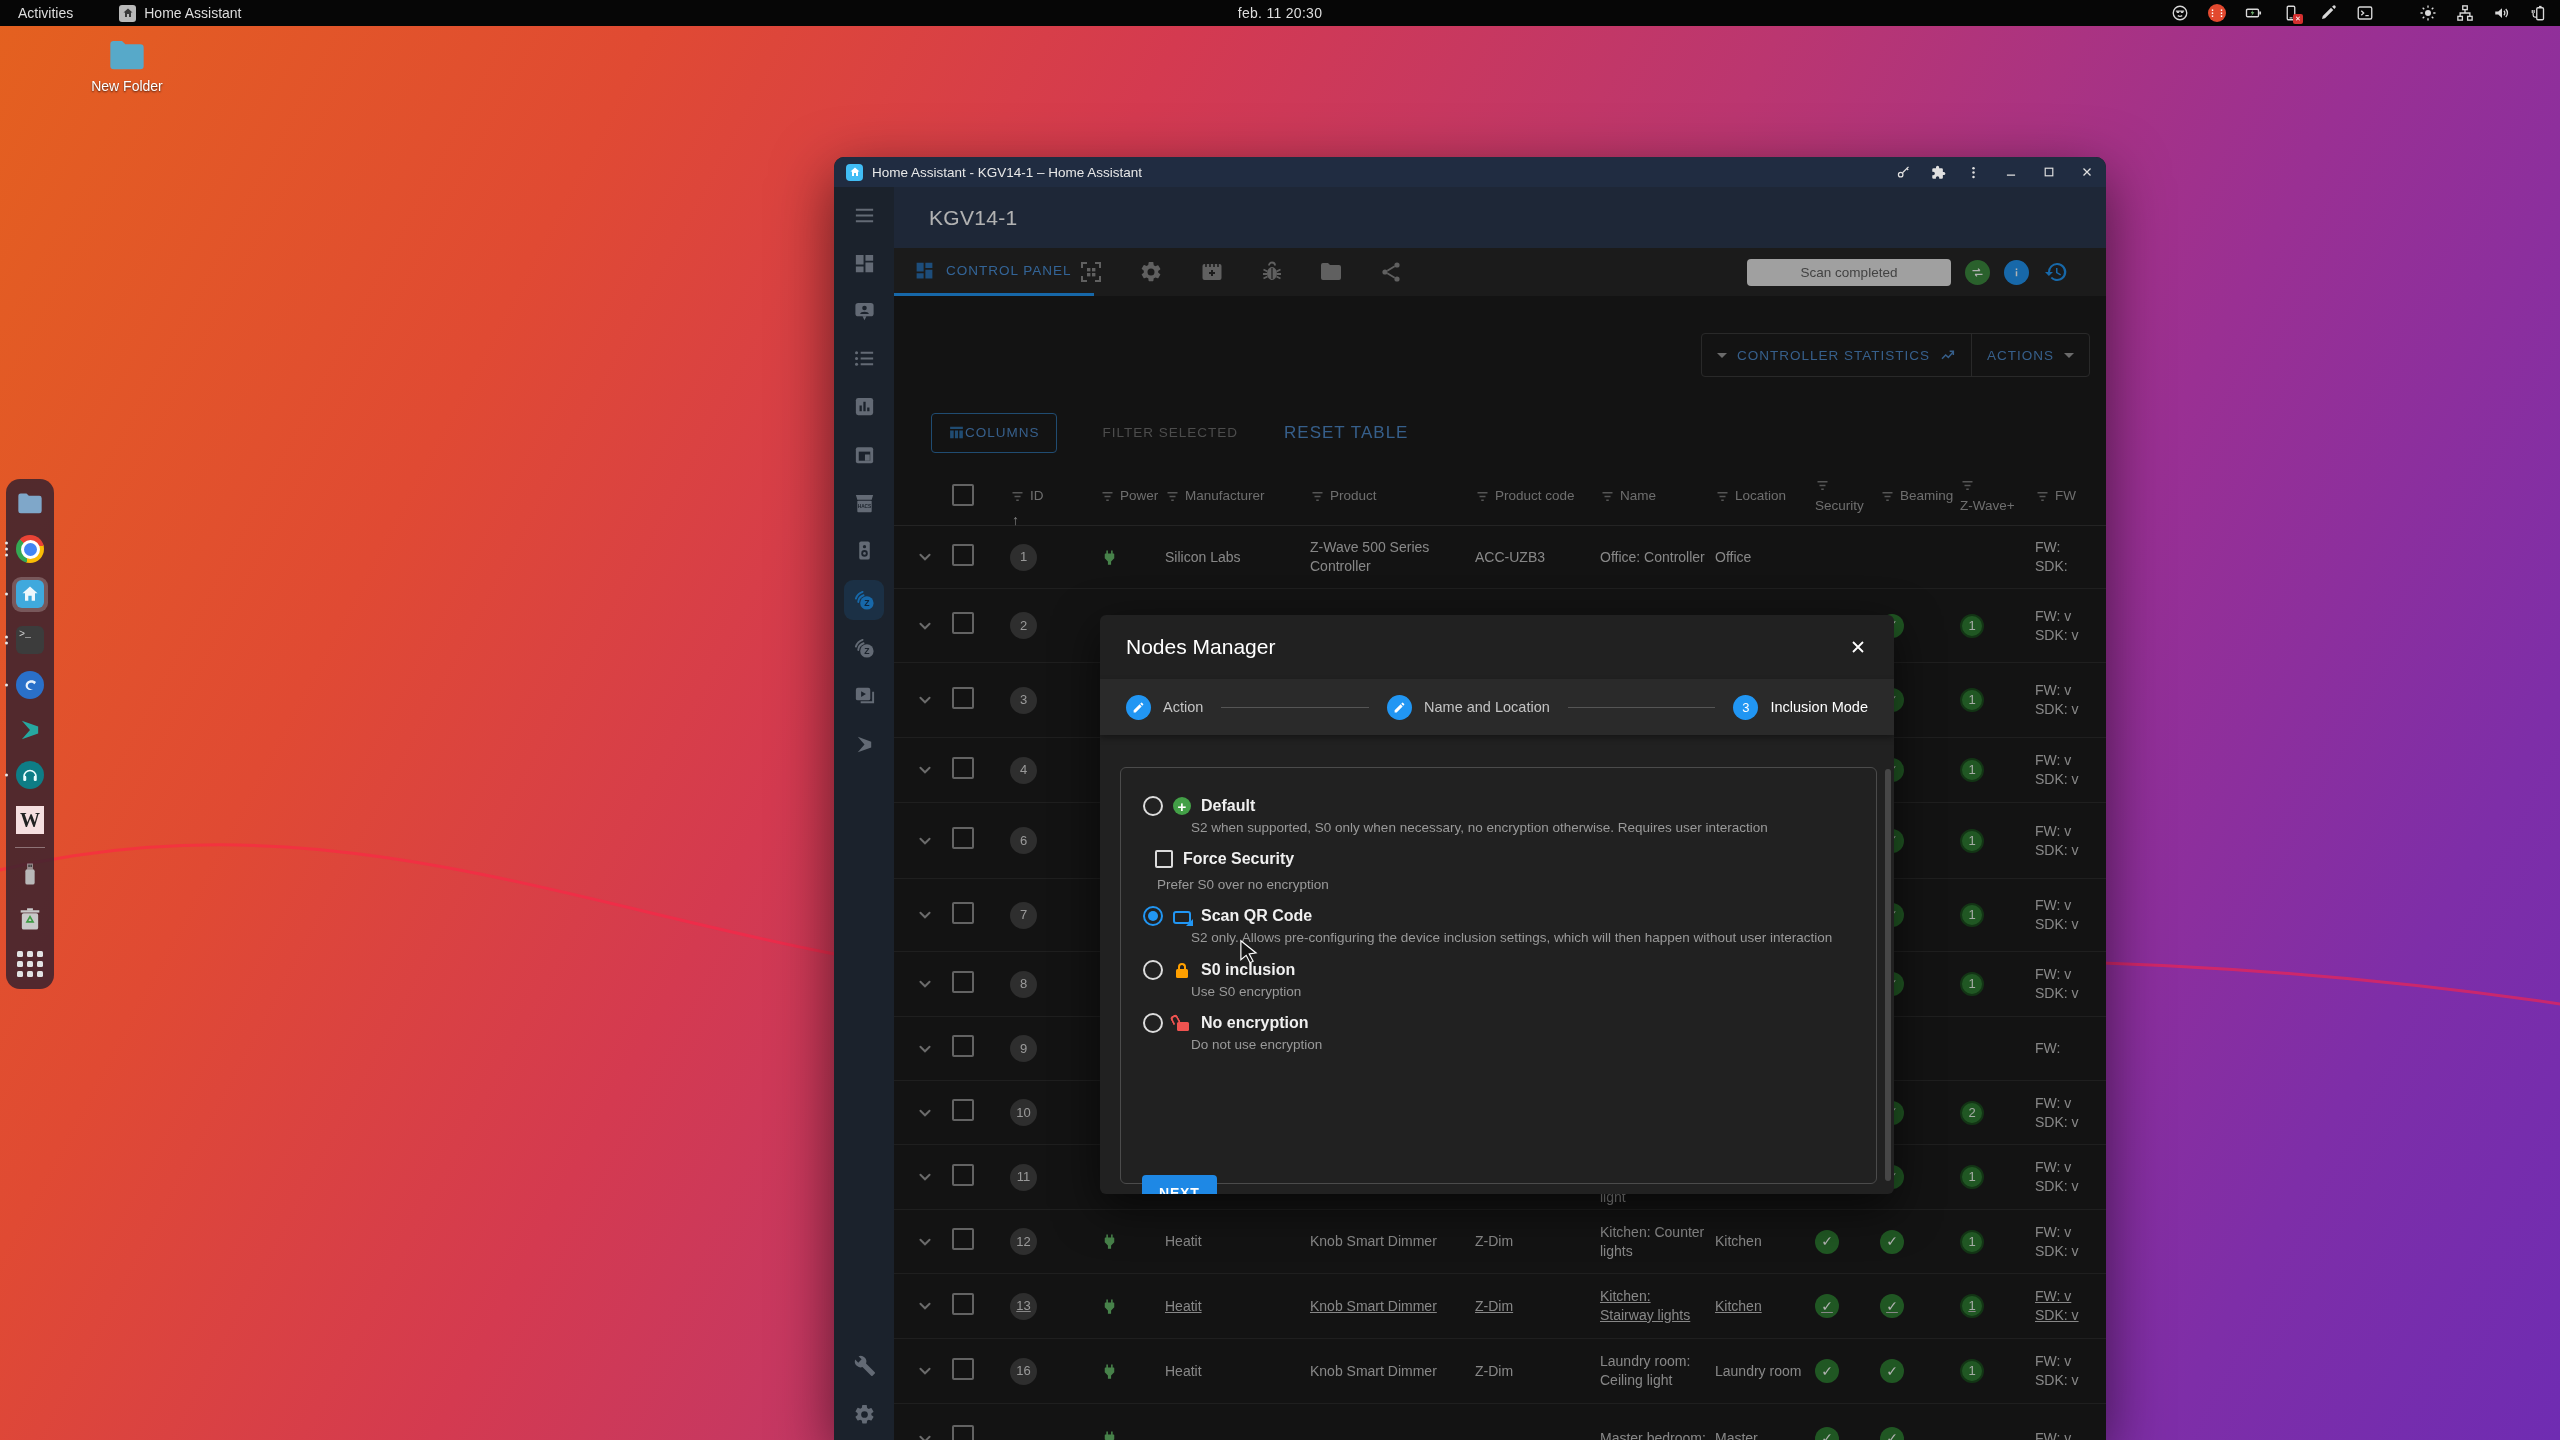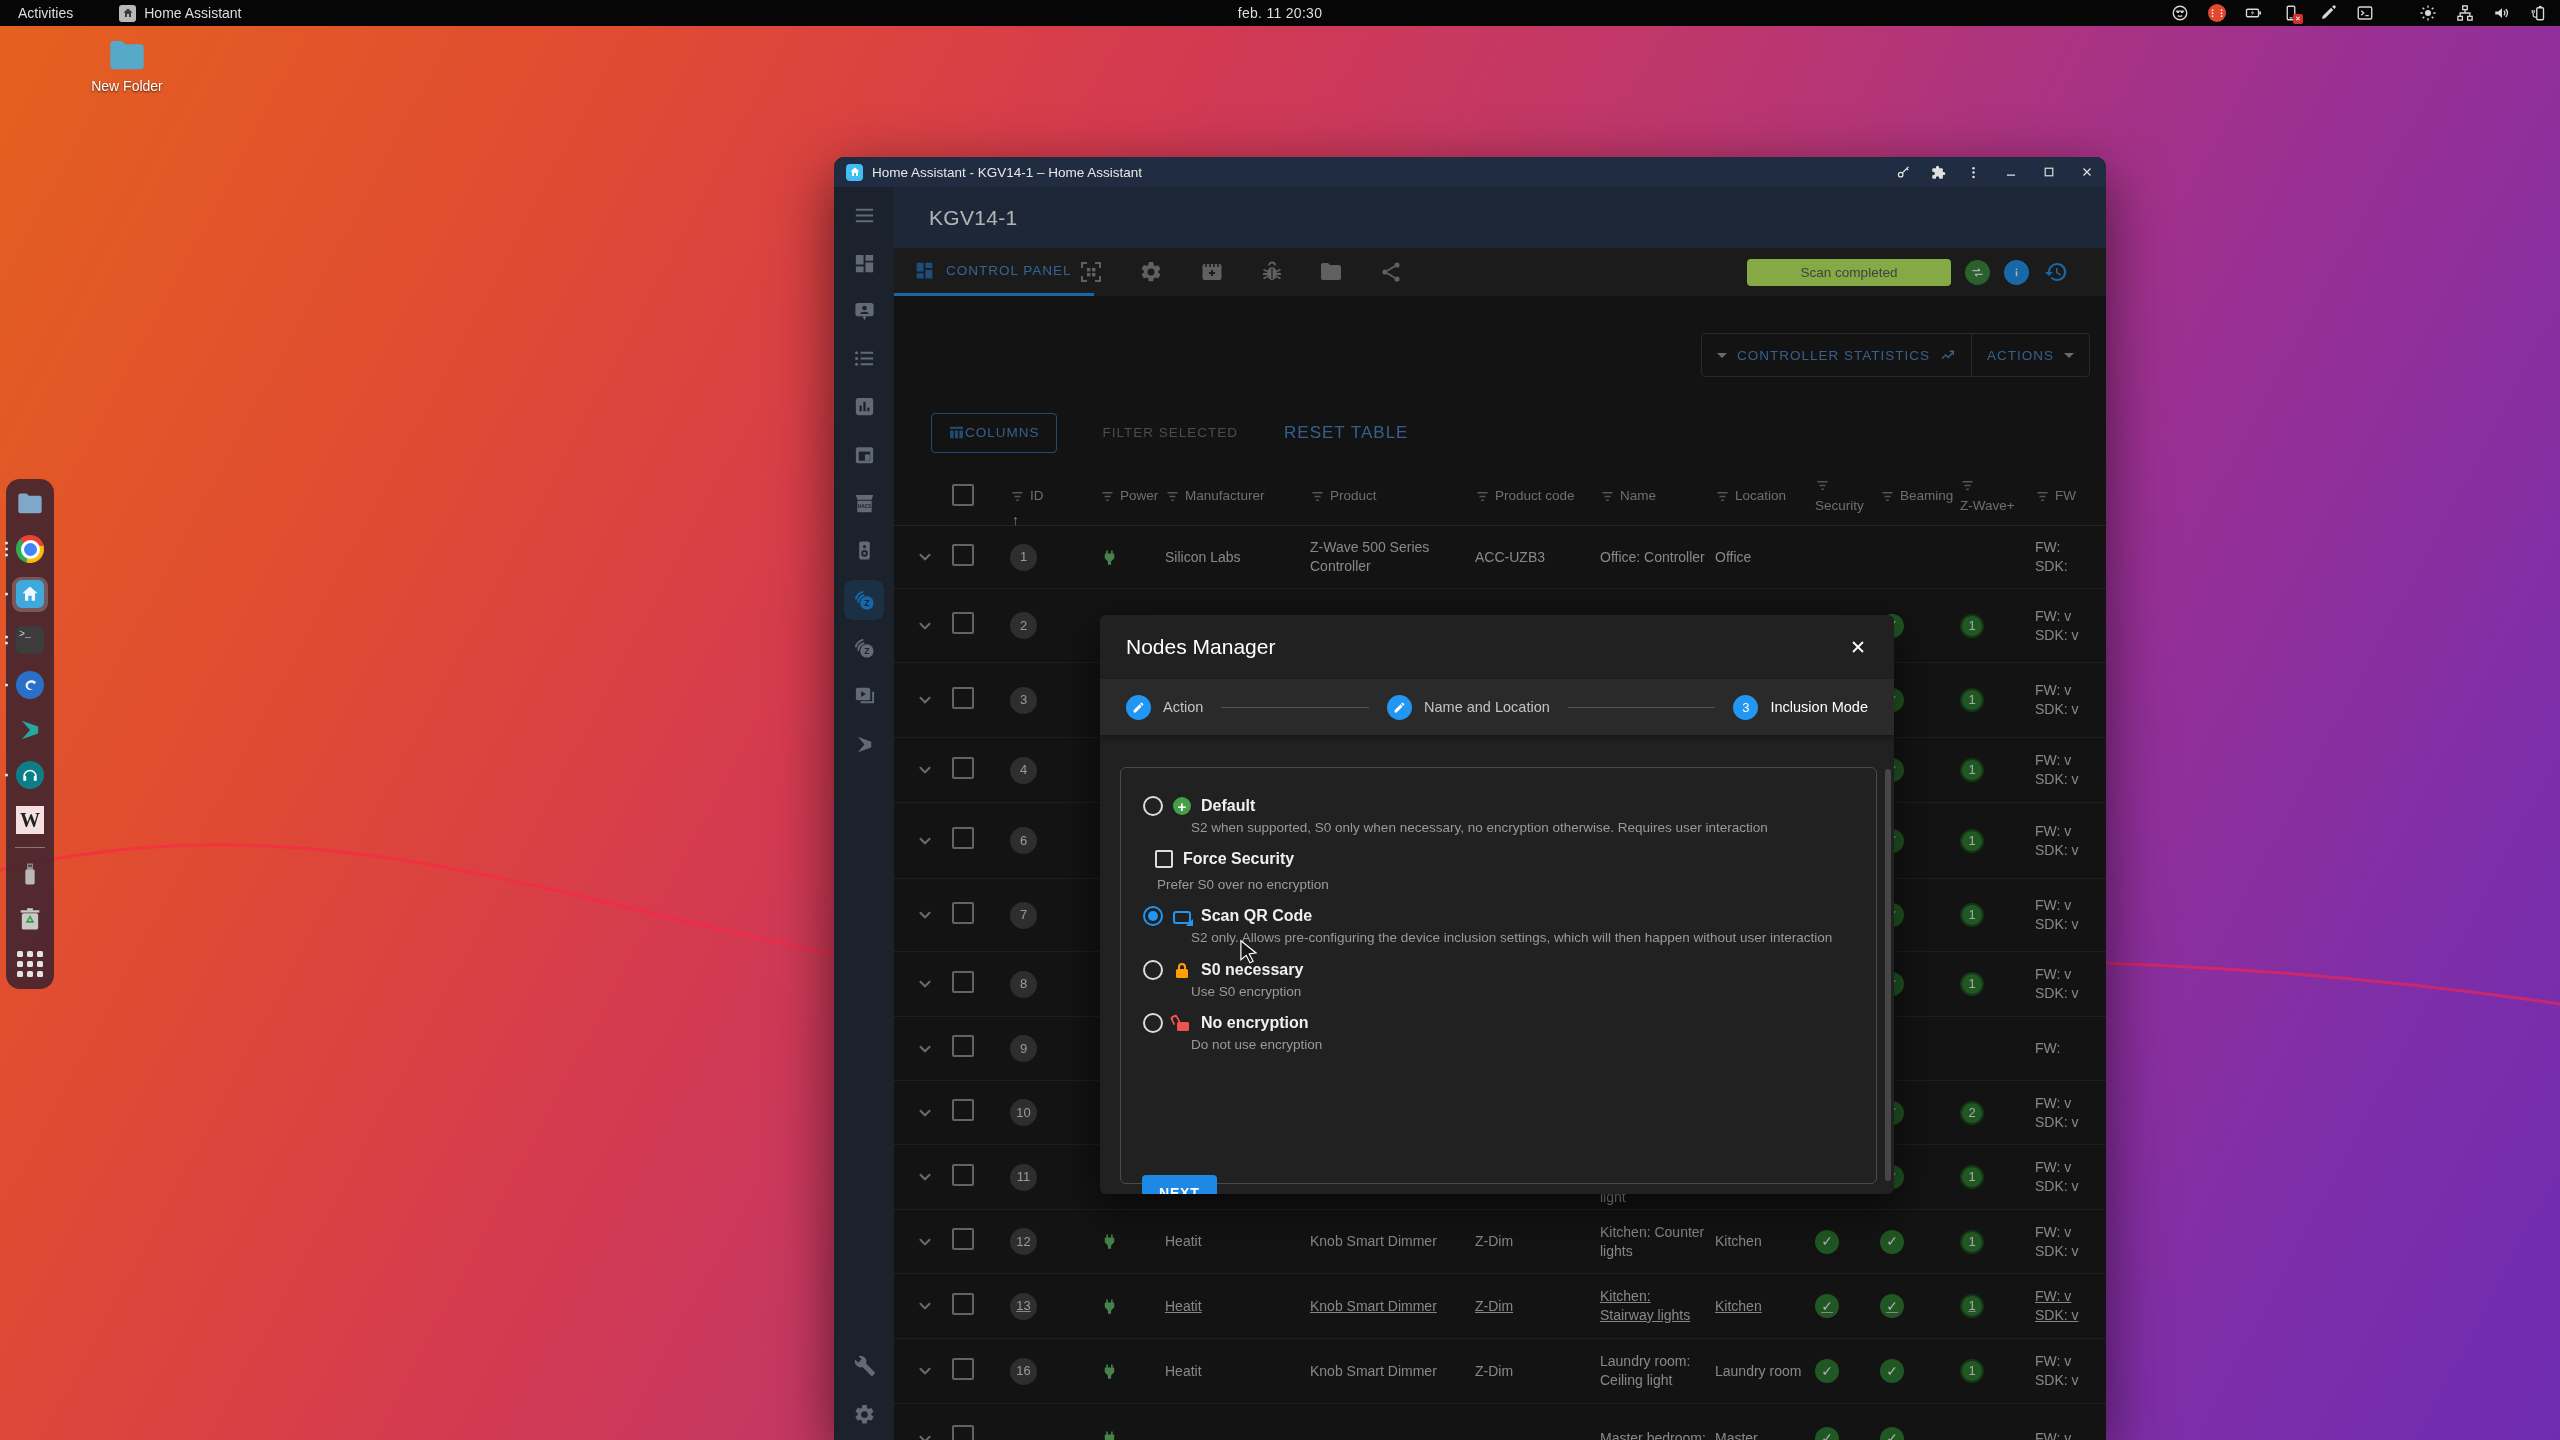--- a/index.html
+++ b/index.html
@@ -74,21 +74,21 @@
   #ha-main{flex:1;position:relative;display:flex;flex-direction:column;overflow:hidden}
   #ha-header{height:61px;background:#2b3950;display:flex;align-items:center;padding-left:35px;flex:none}
   #ha-header .ptitle{color:#fff;font-size:21px;letter-spacing:.3px}
   #tabbar{height:48px;background:#272727;position:relative;display:flex;align-items:center;flex:none}
   .tab-active{height:100%;display:flex;align-items:center;gap:11px;padding:0 22px 0 20px;border-bottom:3px solid #2196f3;box-sizing:border-box;color:#4a90d9}
   .tab-active svg{width:21px;height:21px;color:#2a6fb0}
   .tab-active .tlabel{font-size:13.5px;letter-spacing:1px}
   .icon-tab{position:absolute;top:12px;width:24px;height:24px}
   .icon-tab svg{width:24px;height:24px;color:#8a8a8a}
   #status-cluster{position:absolute;right:38px;top:0;height:48px;display:flex;align-items:center;gap:14px}
-  #scan-chip{width:204px;height:27px;background:#bef264;border-radius:4px;color:#5f5f5f;font-size:13.5px;
+  #scan-chip{width:204px;height:27px;background:#e5e5e5;border-radius:4px;color:#5f5f5f;font-size:13.5px;
     display:flex;align-items:center;justify-content:center}
   .circ{width:25px;height:25px;border-radius:50%;display:flex;align-items:center;justify-content:center}
   .circ.green{background:#3d8b40}.circ.blue{background:#2196f3}
   .circ svg{width:15px;height:15px;color:#fff}
   .circ.hist{background:transparent}
   .circ.hist svg{width:24px;height:24px;color:#2196f3}
   #content{flex:1;position:relative;background:#1c1c1c;overflow:hidden}
   
   #stats-group{position:absolute;right:16px;top:37px;height:42px;display:flex;align-items:stretch;border:1px solid #3c3c3c;border-radius:4px;color:#4e88c7;font-size:13.5px;letter-spacing:1px}
   #stats-group .seg{display:flex;align-items:center;gap:10px;padding:0 15px}
@@ -1336,21 +1336,21 @@
     <div class="opt-desc">S2 only. Allows pre-configuring the device inclusion settings, which will then happen without user interaction</div>
   </div>
 
   <div class="opt">
     <div class="opt-row">
       <span class="radio"></span>
       <span class="opt-icon lock">
                 <span class="shackle"></span>
                 <span class="body"></span>
               </span>
-      <span class="opt-title">S0 necessary</span>
+      <span class="opt-title">S0 inclusion</span>
     </div>
     <div class="opt-desc">Use S0 encryption</div>
   </div>
 
   <div class="opt">
     <div class="opt-row">
       <span class="radio"></span>
       <span class="opt-icon lock-open">
                 <span class="shackle"></span>
                 <span class="body"></span>

